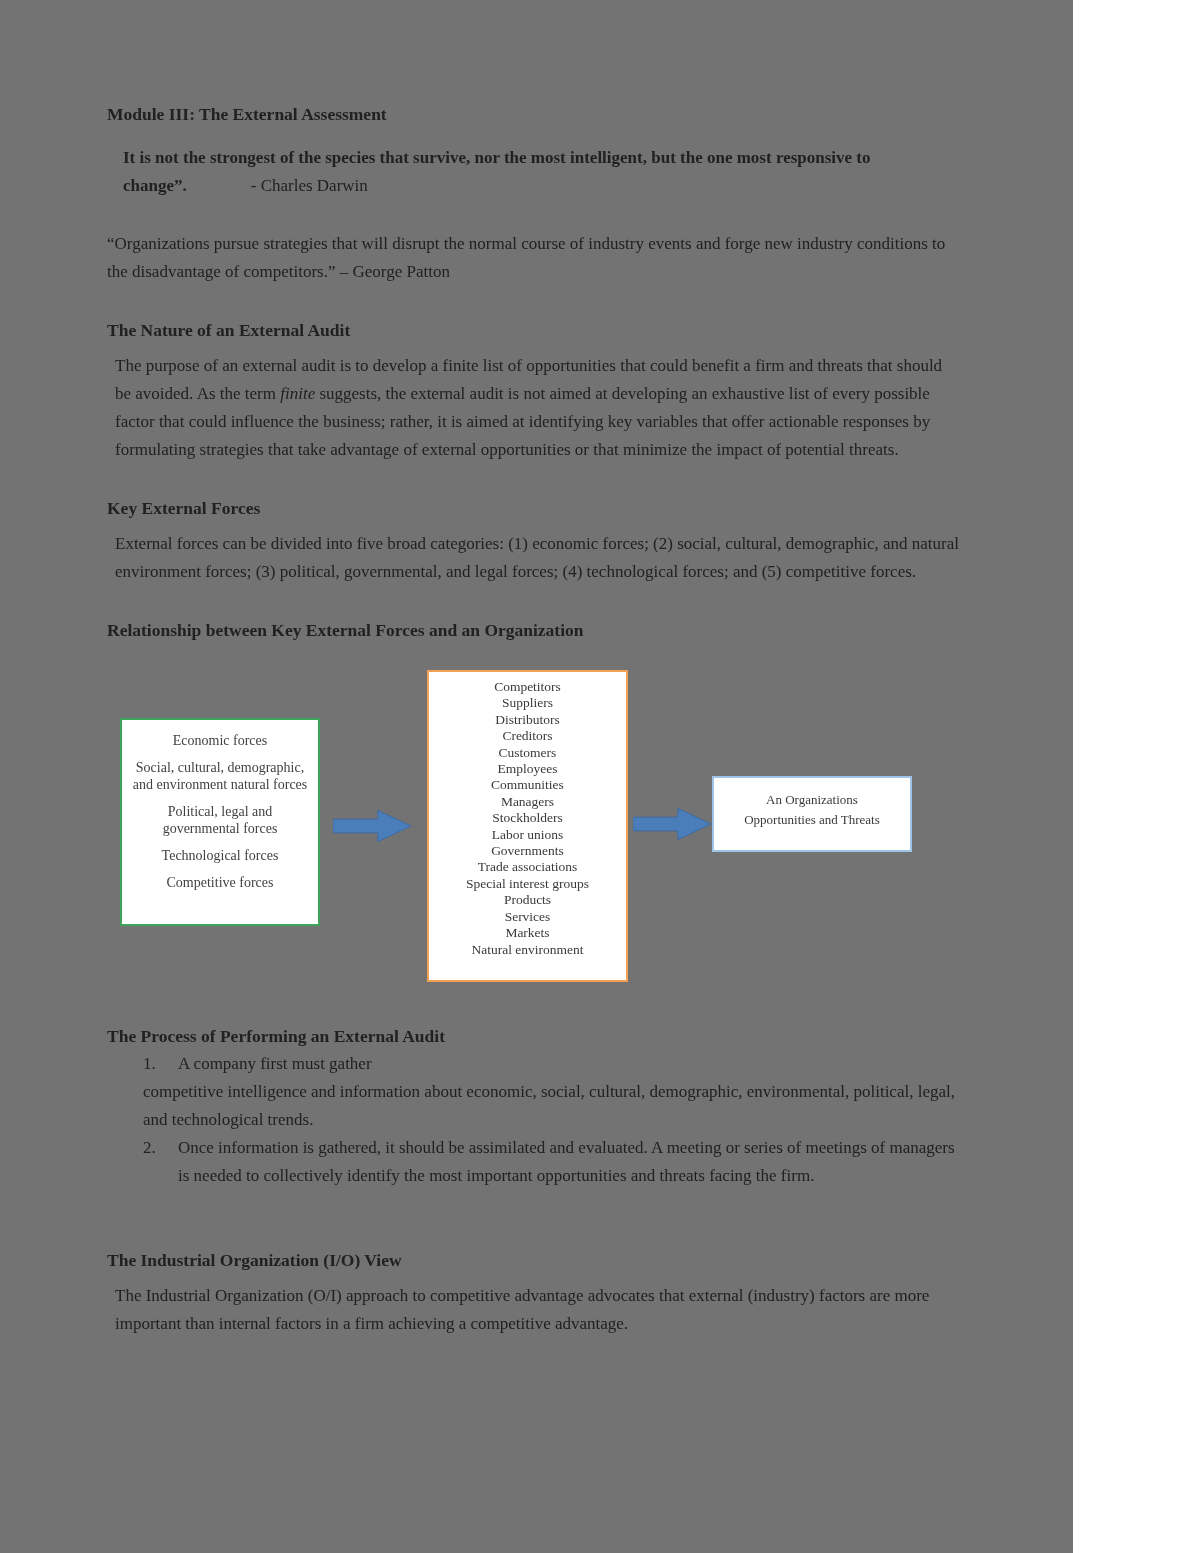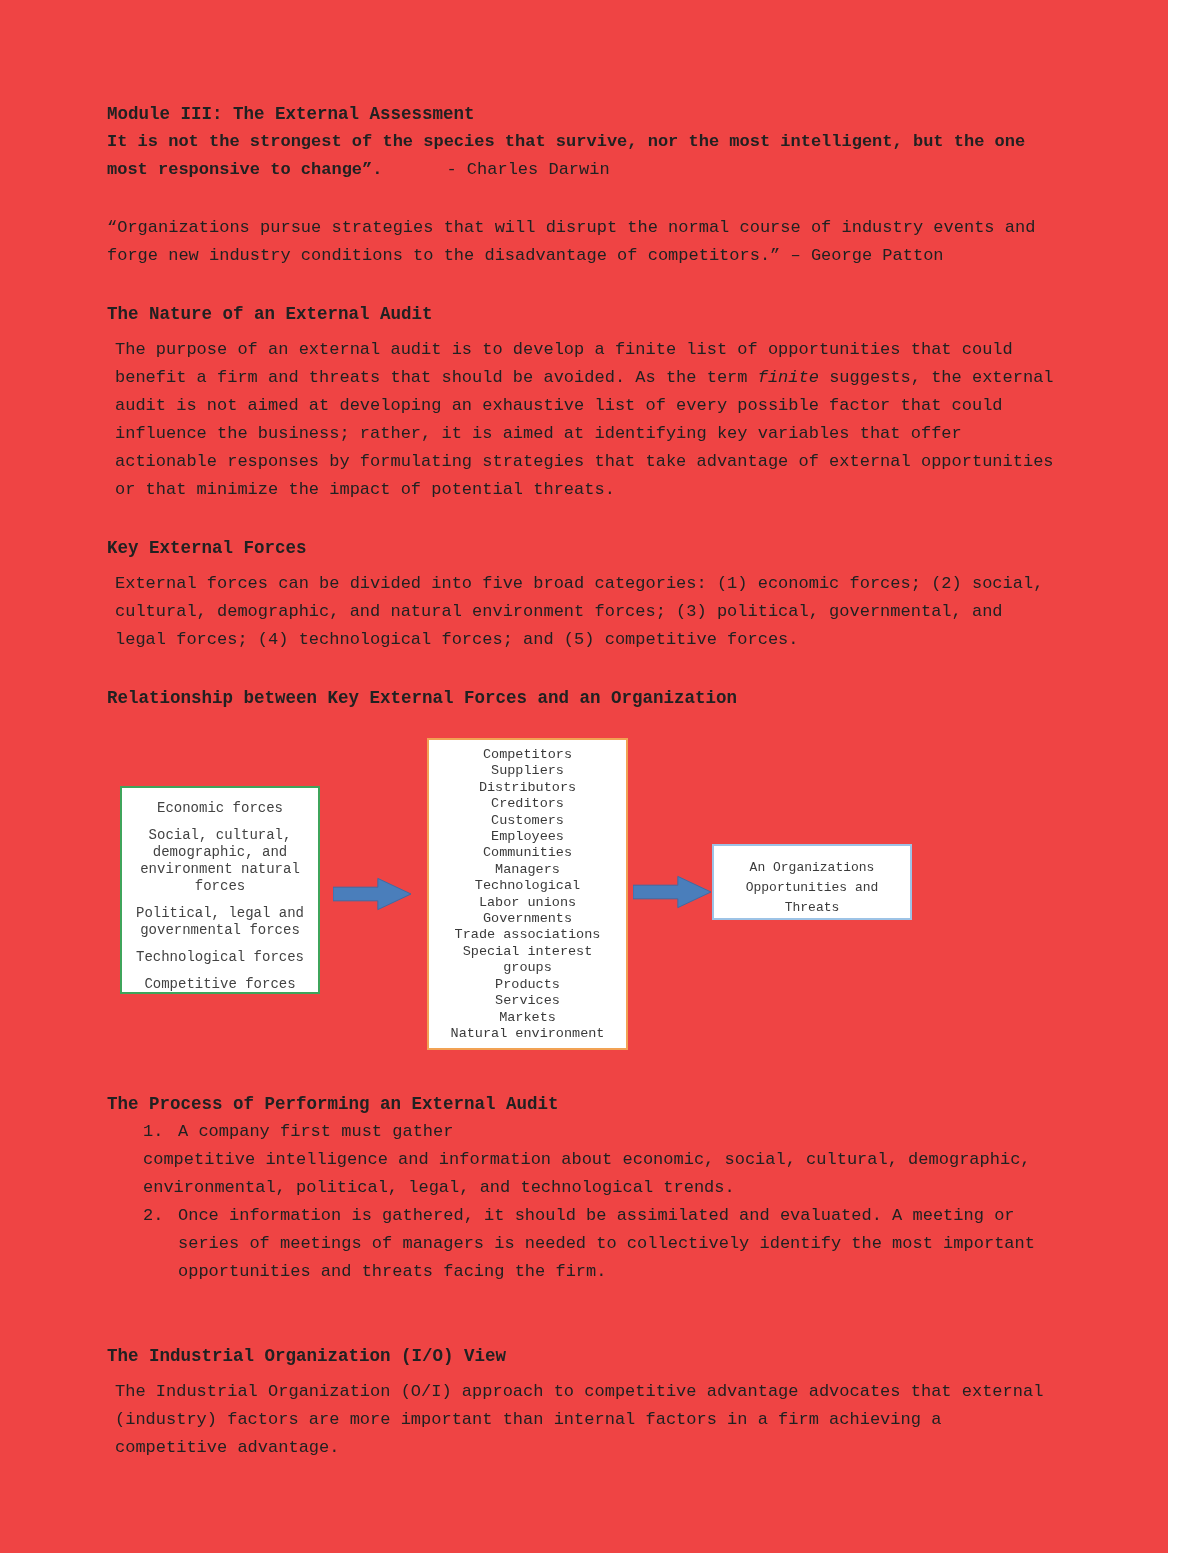--- a/index.html
+++ b/index.html
@@ -1,22 +1,22 @@
 <!DOCTYPE html>
 <html style="--text: #212121; --green_border: #3fa45b; --orange_border: #f2a254; --blue_border: #9dc3e6; --arrow_blue: #4a7ebb;"><head>
 <meta charset="utf-8">
 <style>
   * { box-sizing: border-box; }
   html, body { margin: 0; padding: 0; background: #ffffff; }
   .page {
     position: relative;
-    width: 1168px;
+    width: 1073px;
     min-height: 1553px;
-    background: #ef4444;
-    font-family: Liberation Mono, monospace;
+    background: #737373;
+    font-family: Liberation Serif, serif;
     color: var(--text, #212121);
   }
   .content {
     padding: 100px 106px 40px 107px;
     font-size: 17px;
     line-height: 28px;
   }
   .doc-title {
     font-size: 17.5px;
     font-weight: 700;
@@ -25,21 +25,21 @@
   }
   .heading {
     font-size: 17.5px;
     font-weight: 700;
     margin: 30px 0 0 0;
     line-height: 28px;
   }
   .heading.extra-top { margin-top: 56px; }
   .para { margin: 30px 0 0 0; }
   .para.after-heading { margin: 8px; }
-  .bold-para { font-weight: 700; margin: 0; }
+  .bold-para { font-weight: 700; margin: 16px; }
   .attribution { font-weight: 400; margin-left: 64px; }
 
   
   .diagram {
     position: relative;
     height: 334px;
     margin-top: 14px;
   }
   .dbox {
     position: absolute;
@@ -119,21 +119,21 @@
 
       <div class="dbox stakeholders-box">
         <div>Competitors</div>
         <div>Suppliers</div>
         <div>Distributors</div>
         <div>Creditors</div>
         <div>Customers</div>
         <div>Employees</div>
         <div>Communities</div>
         <div>Managers</div>
-        <div>Technological</div>
+        <div>Stockholders</div>
         <div>Labor unions</div>
         <div>Governments</div>
         <div>Trade associations</div>
         <div>Special interest groups</div>
         <div>Products</div>
         <div>Services</div>
         <div>Markets</div>
         <div>Natural environment</div>
       </div>
 

